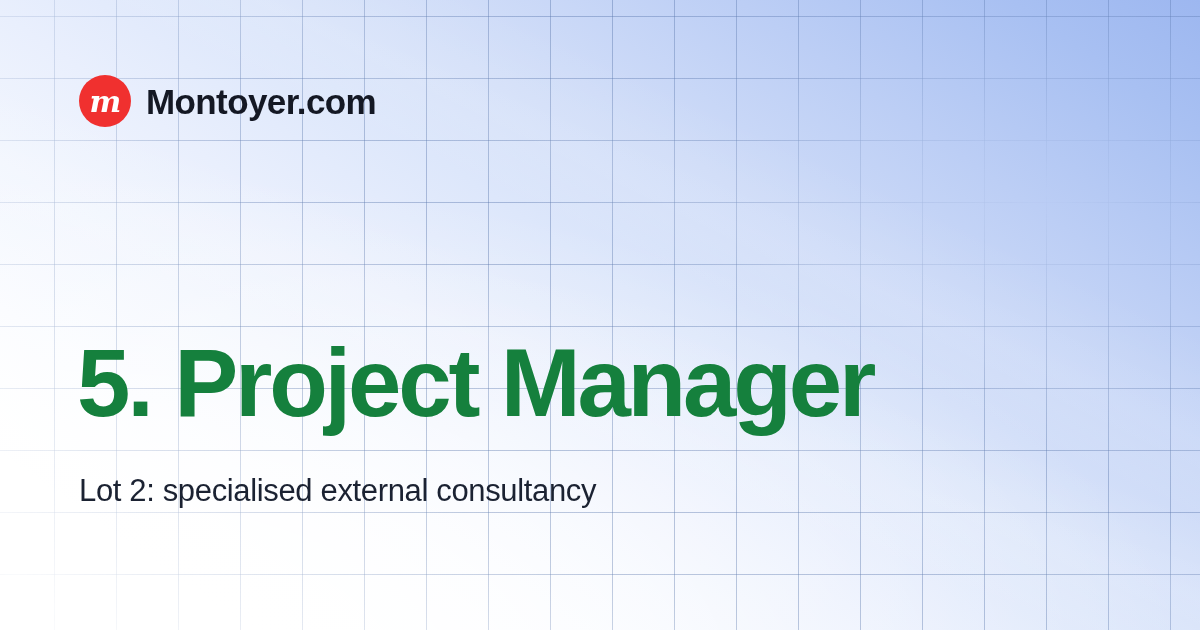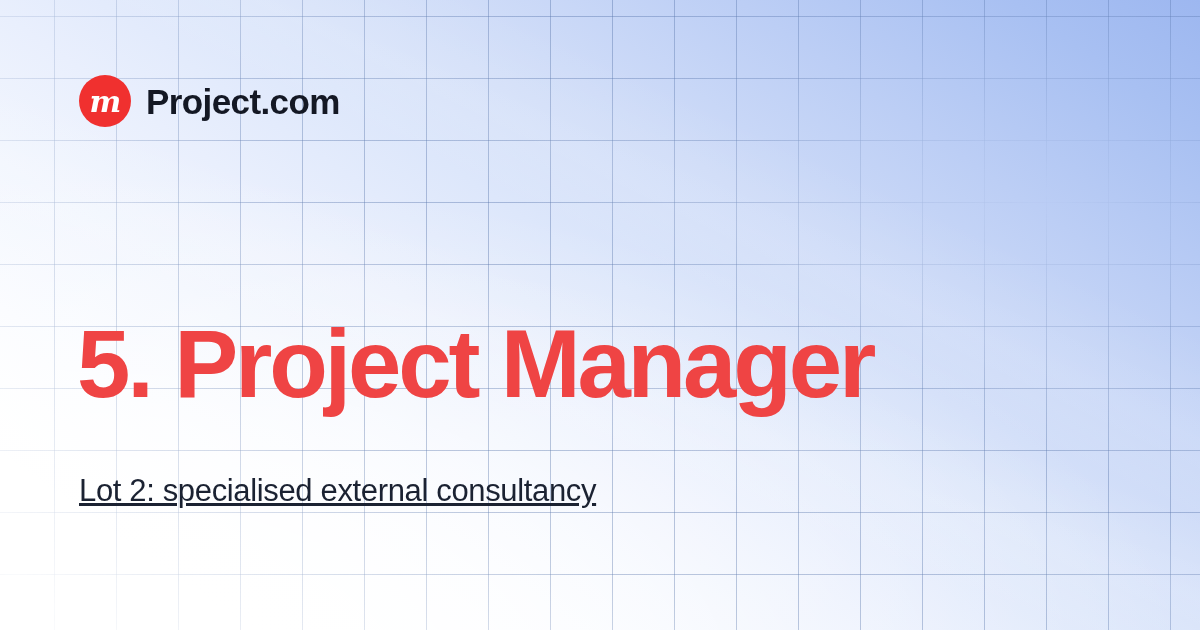--- a/index.html
+++ b/index.html
@@ -153,64 +153,64 @@
     line-height: 1;
     color: #141824;
     letter-spacing: -0.6px;
     white-space: nowrap;
   }
 
   
   .headline {
     position: absolute;
     left: 77px;
-    top: 316px;
+    top: 335px;
     font-family: "Liberation Sans", sans-serif;
     font-weight: 700;
     font-size: 96px;
     line-height: 1.0;
     letter-spacing: -3.2px;
-    color: #ef4444;
+    color: #15803d;
     white-space: nowrap;
     margin: 0;
   }
 
   
   .subhead {
     position: absolute;
     left: 79px;
     top: 470px;
     width: 810px;
     font-family: "Liberation Sans", sans-serif;
     font-weight: 400;
     font-size: 31px;
     line-height: 41px;
     letter-spacing: -0.35px;
     color: #1b2232;
     margin: 0;
   }
-  .subhead .line { display: block; white-space: nowrap; text-decoration: underline; }
+  .subhead .line { display: block; white-space: nowrap; }
 </style>
 </head>
 <body>
 
 <div id="card">
 
   <div class="bg-gradient"></div>
   <div class="bg-wash"></div>
   <div class="bg-grid"></div>
   <div class="bg-sheen"></div>
 
   <div class="content">
 
     <div class="brand">
       <span class="brand-mark">
         <span class="brand-mark-letter">m</span>
       </span>
-      <span class="brand-name">Project.com</span>
+      <span class="brand-name">Montoyer.com</span>
     </div>
 
     <h1 class="headline">5. Project Manager</h1>
 
     <p class="subhead">
       <span class="line">Lot 2: specialised external consultancy</span>
     </p>
 
   </div>
 </div>

